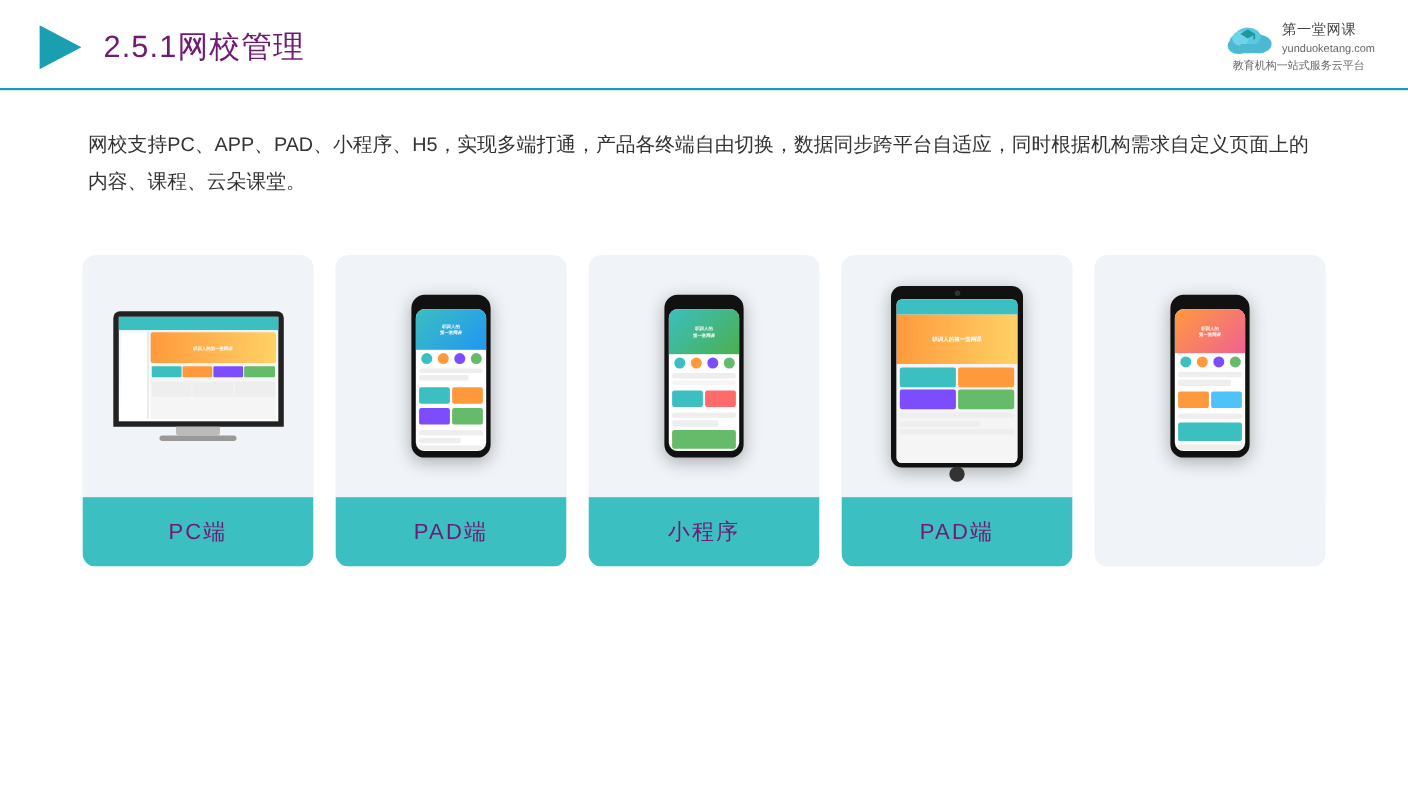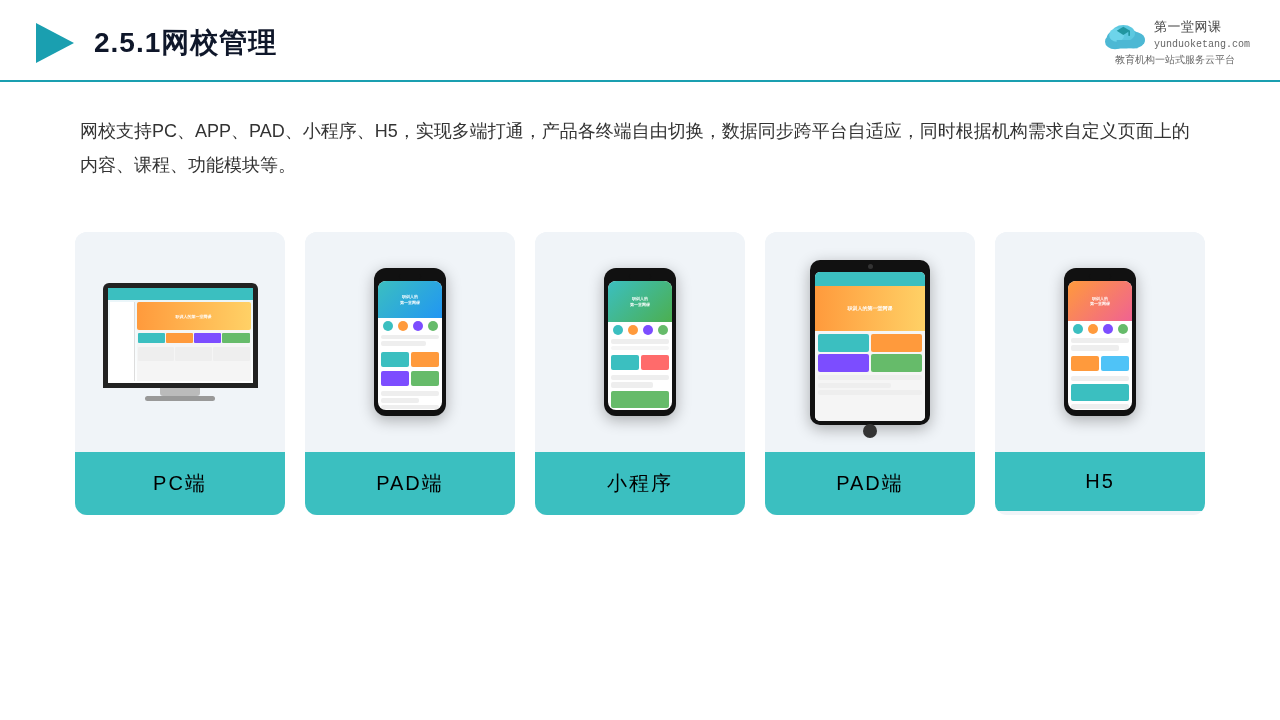--- a/index.html
+++ b/index.html
@@ -23,22 +23,22 @@
       display: flex;
       align-items: center;
       gap: 16px;
     }
     .play-icon {
       width: 48px;
       height: 48px;
     }
     .page-title {
       font-size: 28px;
-      font-weight: 700;
-      color: #0f172a;
+      font-weight: 400;
+      color: #701a75;
       letter-spacing: 1px;
     }
     .logo-area {
       display: flex;
       flex-direction: column;
       align-items: center;
     }
     .logo-cloud {
       display: flex;
       align-items: center;
@@ -48,21 +48,20 @@
       font-size: 13px;
       color: #444;
       letter-spacing: 0.5px;
     }
     .logo-sub {
       font-size: 10px;
       color: #666;
       margin-top: 2px;
       text-align: center;
       line-height: 1.4;
-      font-family: Liberation Mono, monospace;
     }
 
     
     .description {
       padding: 32px 80px 20px 80px;
       font-size: 18px;
       color: #333;
       line-height: 1.9;
     }
 
@@ -92,21 +91,21 @@
       display: flex;
       align-items: center;
       justify-content: center;
       padding: 16px;
       background: #f0f4f8;
     }
 
     .card-label {
       width: 100%;
       background: #3bbfc0;
-      color: #000000;
+      color: #701a75;
       font-size: 20px;
       font-weight: 500;
       text-align: center;
       padding: 18px 0;
       letter-spacing: 2px;
     }
 
     
     .device-pc {
       display: flex;
@@ -366,21 +365,21 @@
       </svg>
       <div>
         <div class="logo-text">第一堂网课</div>
         <div class="logo-sub">yunduoketang.com</div>
       </div>
     </div>
     <div class="logo-sub">教育机构一站式服务云平台</div>
   </div>
 </header>
 
-<section class="description">网校支持PC、APP、PAD、小程序、H5，实现多端打通，产品各终端自由切换，数据同步跨平台自适应，同时根据机构需求自定义页面上的内容、课程、功能模块等。</section>
+<section class="description">网校支持PC、APP、PAD、小程序、H5，实现多端打通，产品各终端自由切换，数据同步跨平台自适应，同时根据机构需求自定义页面上的内容、课程、云朵课堂。</section>
 
 <div class="cards-container">
 
   <div class="card">
     <div class="card-image-area">
       <div class="device-pc">
         <div class="pc-screen-outer">
           <div class="pc-screen-content">
             <div class="pc-bar"></div>
             <div class="pc-body">
@@ -527,16 +526,15 @@
               <div class="phone-card-item" style="background:#ff9a3c;"></div>
               <div class="phone-card-item" style="background:#4fc3f7;"></div>
             </div>
             <div class="phone-list-item" style="margin-top:3px;"></div>
             <div style="height:20px; background:#3bbfc0; border-radius:2px; margin:2px 3px;"></div>
             <div class="phone-list-item"></div>
           </div>
         </div>
       </div>
     </div>
-    <div class="card-label">H5</div>
   </div>
 
 </div>
 
 </body></html>

